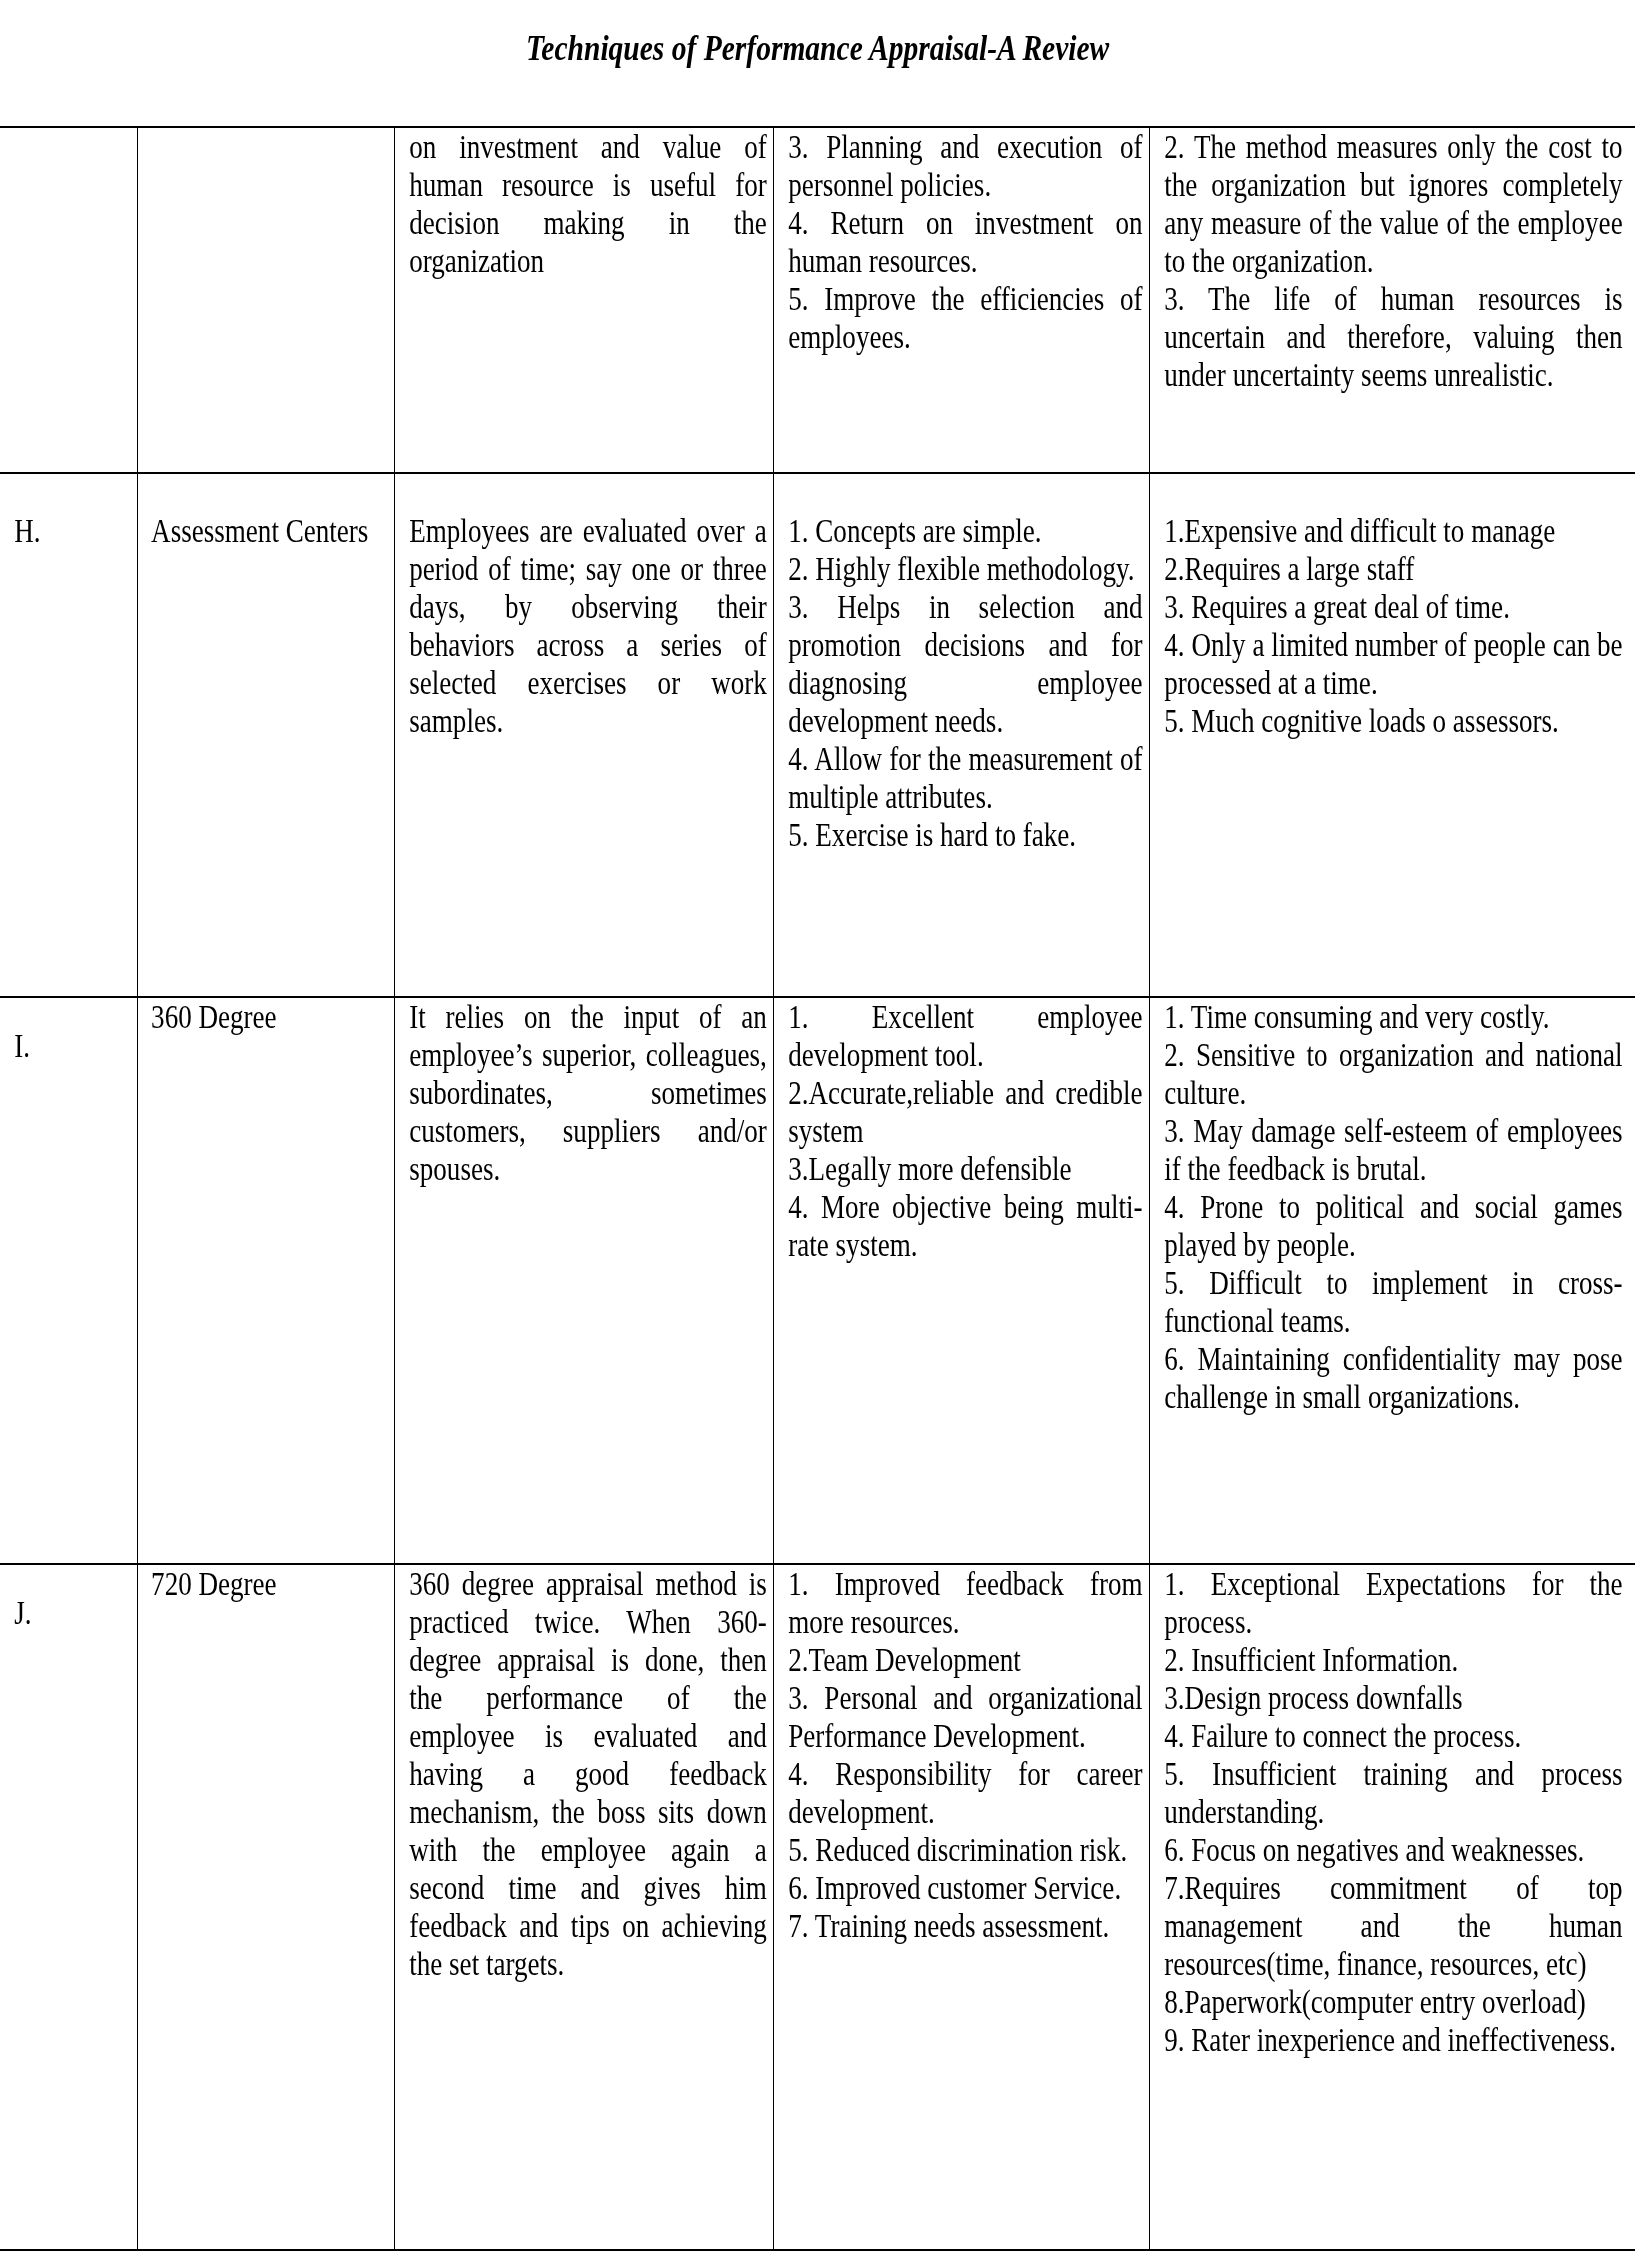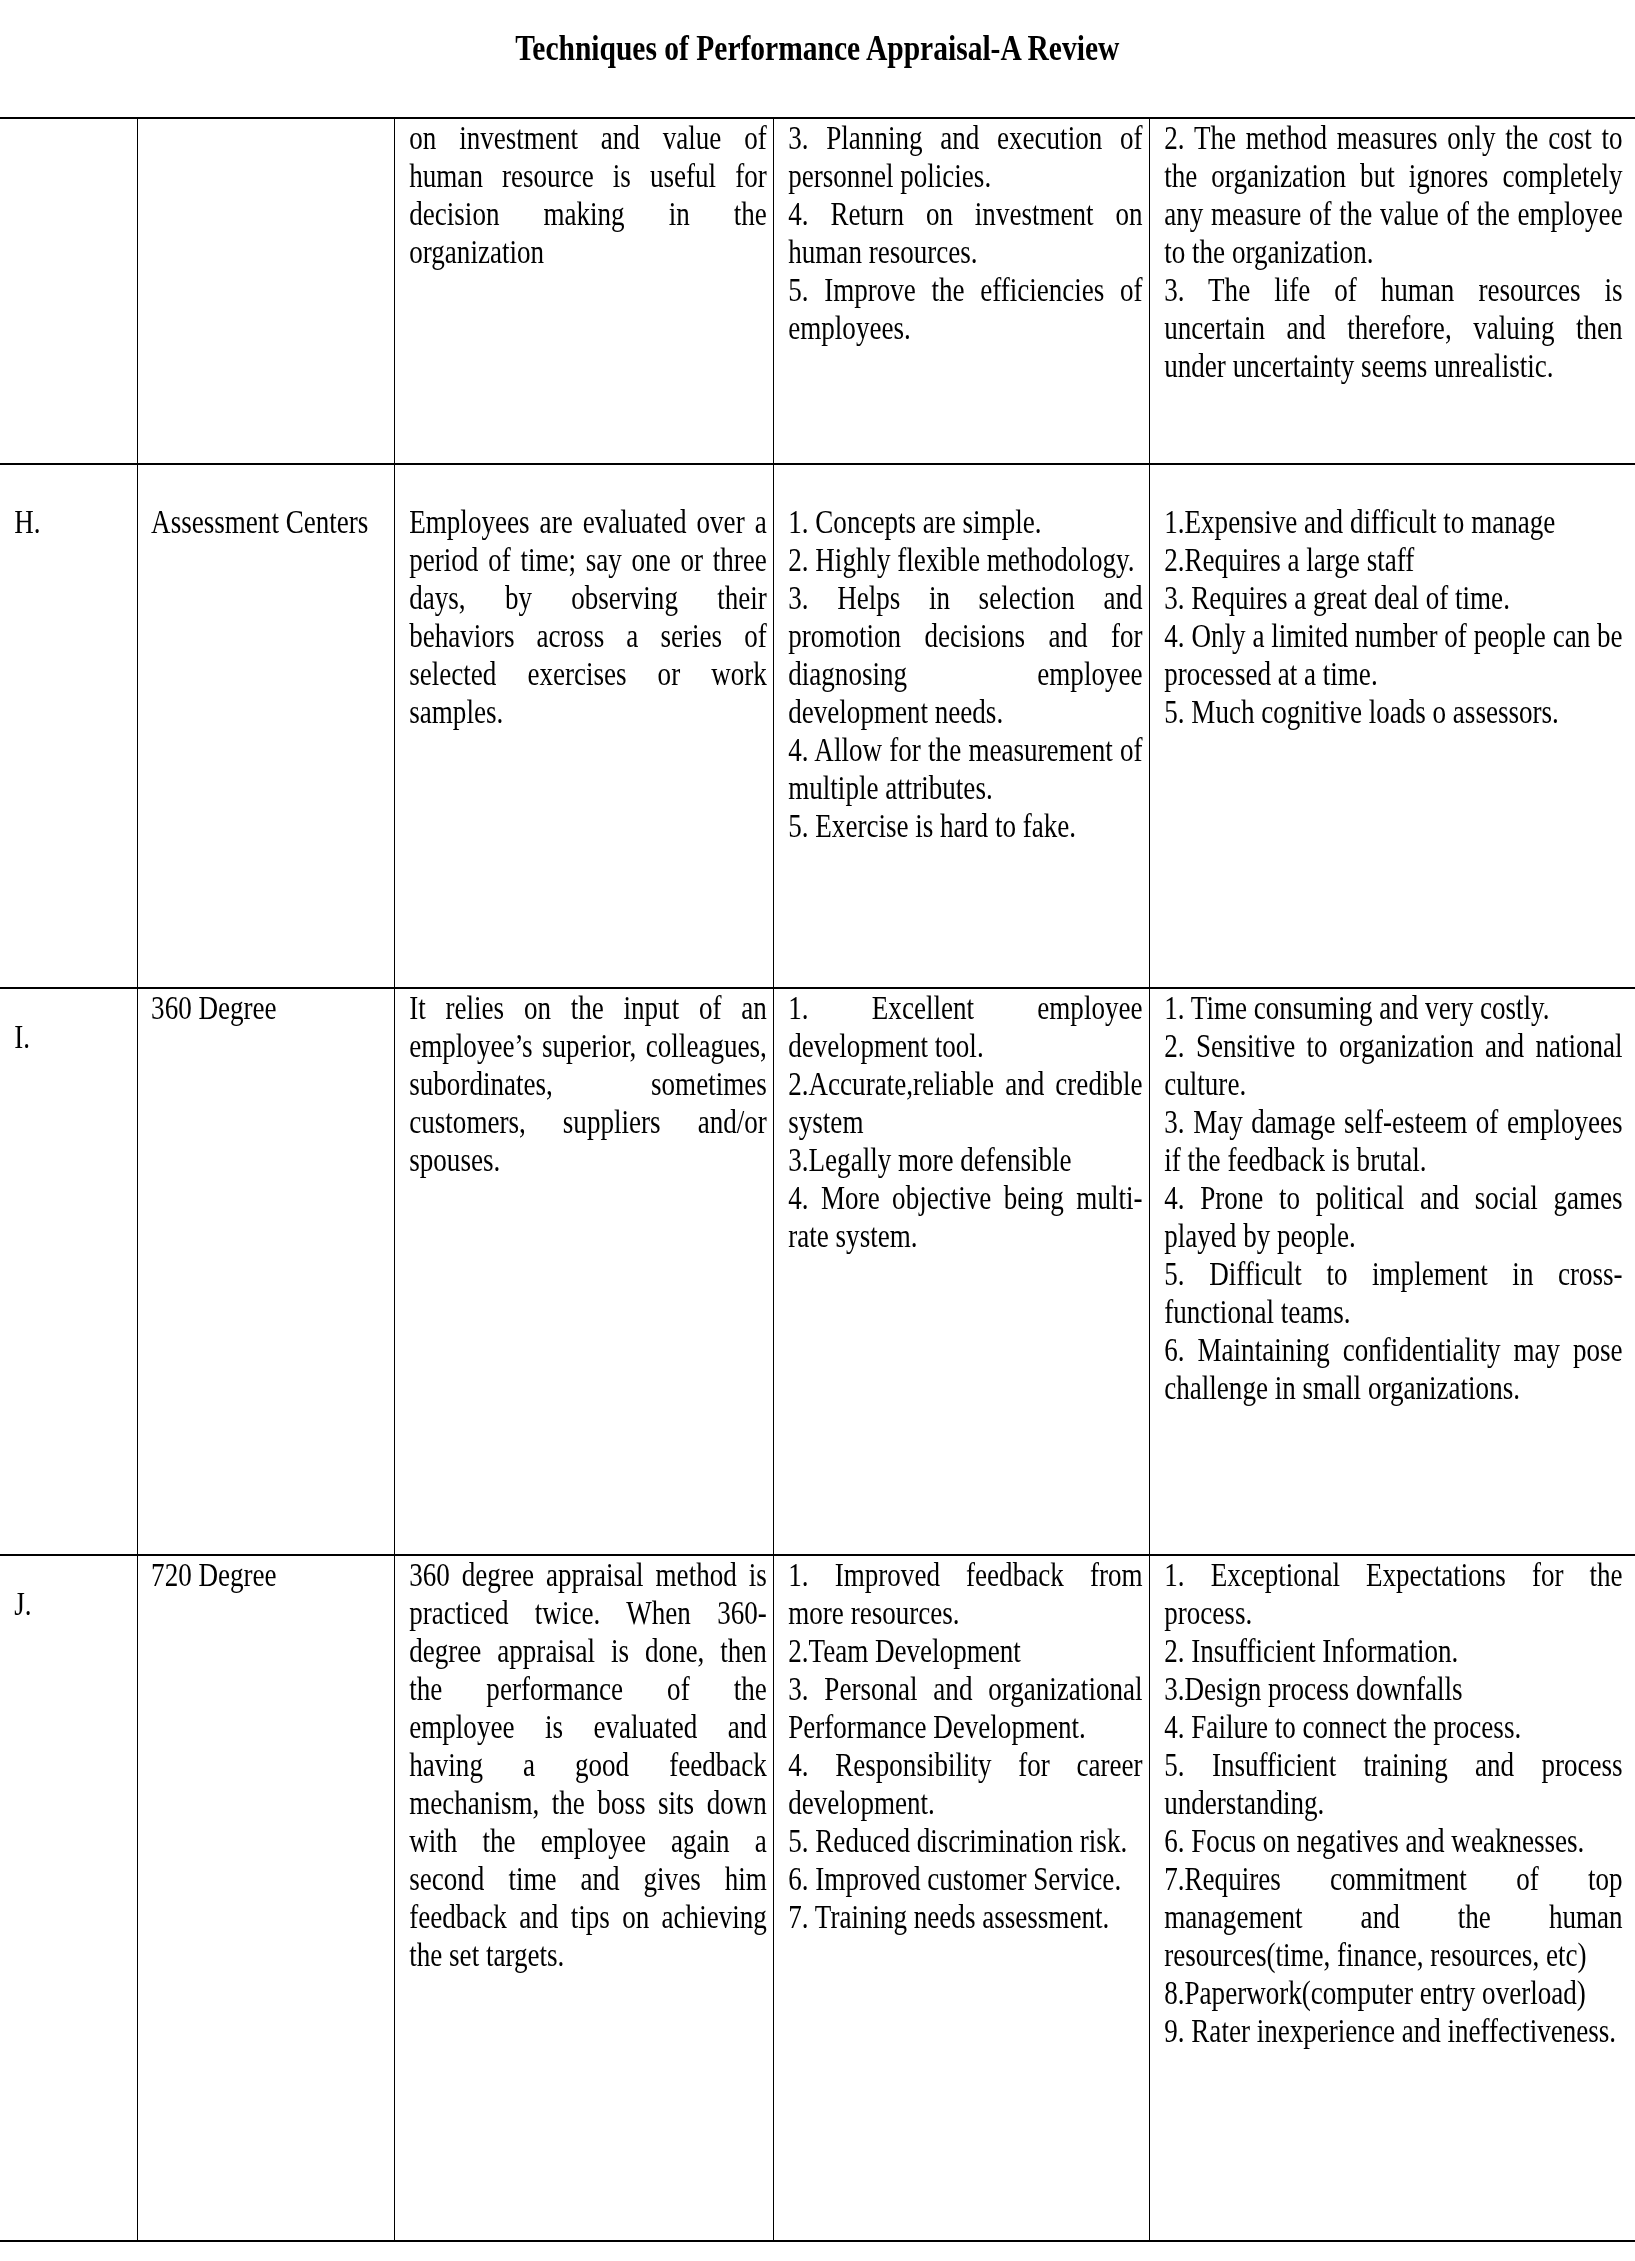--- a/index.html
+++ b/index.html
@@ -1,19 +1,19 @@
 <!DOCTYPE html>
 <html style="font-size:12.7px"><head>
 <meta charset="utf-8">
 <style>
   html, body { margin:0; padding:0; background:#ffffff; }
   body { width:1635px; height:2261px; position:relative; overflow:hidden; color:#000; font-family:"Liberation Serif", serif; }
-  .title { position:absolute; top:24px; left:0; width:1635px; text-align:center; font-weight:bold; font-size:36px; line-height:48px; }
+  .title { position:absolute; top:24px; left:0; width:1635px; text-align:center; font-weight:bold; font-size:36px; line-height:48px;font-style:italic; }
   .title span { display:inline-block; transform:scaleX(0.82); transform-origin:center; }
-  table { position:absolute; top:117px; left:0; width:1635px; border-collapse:collapse; table-layout:fixed;border-radius:26px; }
+  table { position:absolute; top:126px; left:0; width:1635px; border-collapse:collapse; table-layout:fixed;border-radius:26px; }
   td { border:1.6px solid #000; vertical-align:top; padding:0; }
   tr { border-top:2.4px solid #000; border-bottom:2.4px solid #000; }
   td:first-child { border-left:none; }
   td:last-child { border-right:none; }
   .cell { overflow:hidden; }
   .inner { transform:scaleX(0.82); transform-origin:left top; font-size:33px; line-height:38px; text-align:justify; }
   .inner p { margin:0; }
   .c1 .inner { width:155px; padding:28.5px 0 0 17.4px; }
   .c2 .inner { width:269px; padding:0 0 0 16px; text-align:left; }
   .c3 .inner { width:436px; padding:0 0 0 17.4px; }

